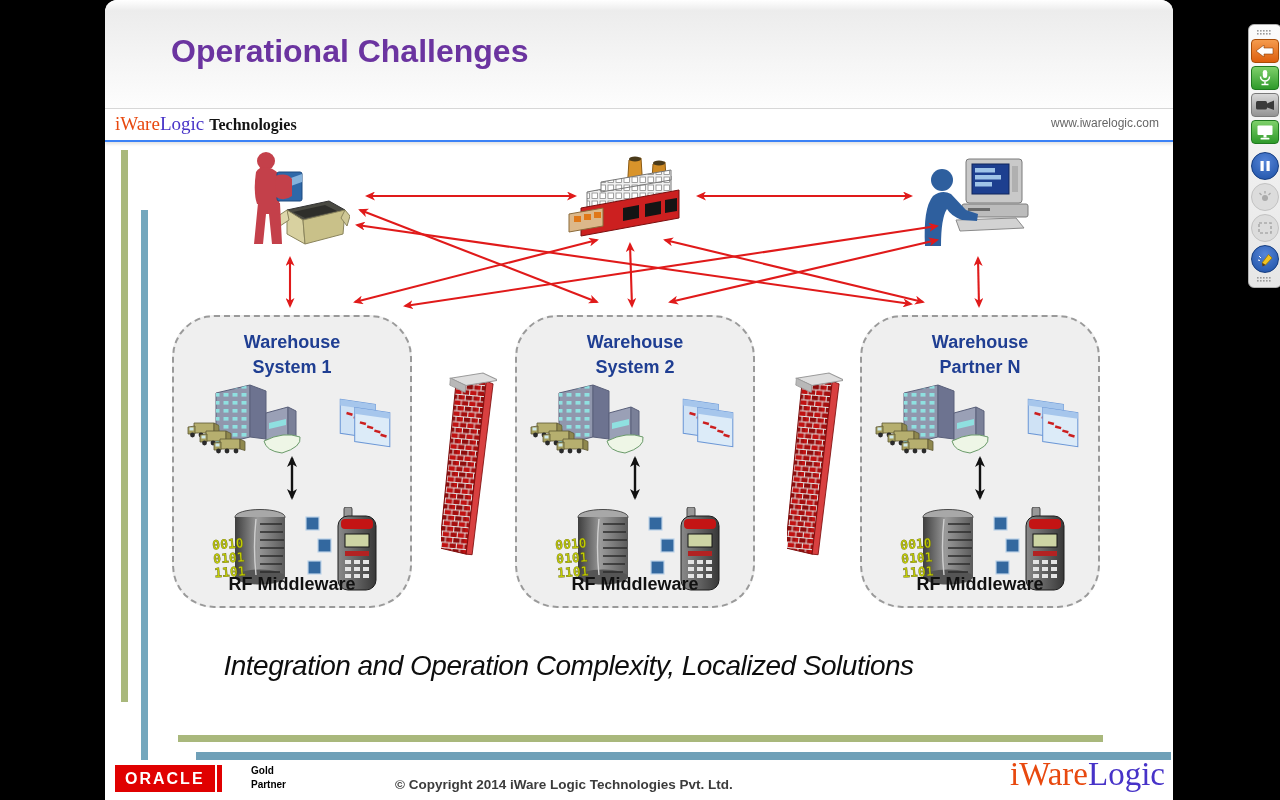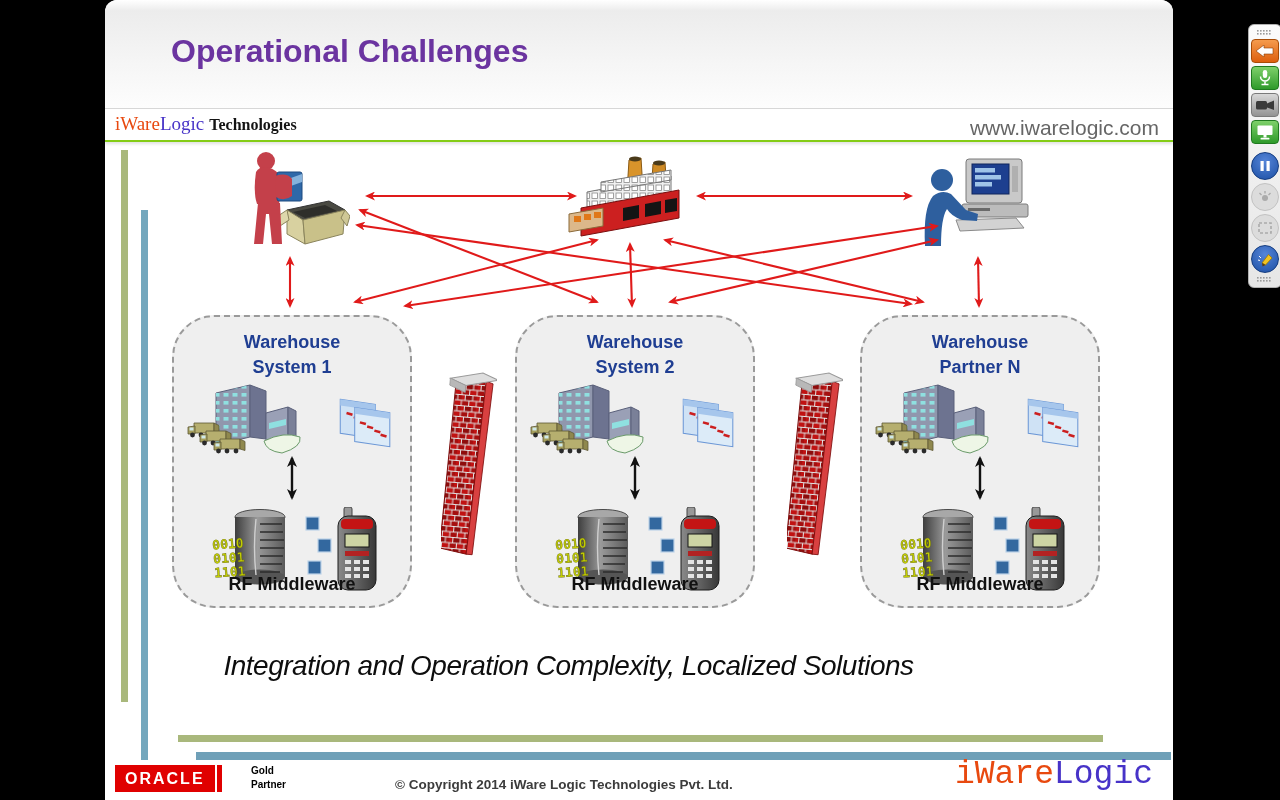--- a/index.html
+++ b/index.html
@@ -16,27 +16,27 @@
     position:absolute;left:0;top:0;width:100%;height:108px;
     background:linear-gradient(180deg,#ffffff 0%,#ececec 10%,#f5f5f5 55%,#fdfdfd 100%);
     border-bottom:1px solid #d8d8d8;
   }
   .title{
     position:absolute;left:66px;top:33px;
     font-size:32px;font-weight:700;color:#6b34a0;letter-spacing:0px;
   }
   .brandbar{
     position:absolute;left:0;top:109px;width:100%;height:31px;background:#fff;
-    border-bottom:2px solid #84cc16;box-shadow:0 2px 3px rgba(0,0,0,.12);
+    border-bottom:2px solid #3b82f6;box-shadow:0 2px 3px rgba(0,0,0,.12);
   }
   .brand{position:absolute;left:10px;top:4px;font-family:"Liberation Serif",serif;font-size:19px;}
   .brand .iw{color:#e8490f;}
   .brand .lg{color:#4733c8;}
   .brand .sfx{color:#141414;font-weight:700;font-size:16px;margin-left:5px;}
-  .website{position:absolute;right:14px;top:7px;font-size:21px;color:#666;margin-left:36px;}
+  .website{position:absolute;right:14px;top:7px;font-size:12px;color:#666;margin-left:36px;}
   
   .vbar-green{position:absolute;left:16px;top:150px;width:7px;height:552px;background:#a9b87c;}
   .vbar-blue{position:absolute;left:36px;top:210px;width:7px;height:558px;background:#74a7bd;}
   .hbar-green{position:absolute;left:73px;top:735px;width:925px;height:7px;background:#a9b87c;}
   .hbar-blue{position:absolute;left:91px;top:752px;width:975px;height:9px;background:#6fa0b8;}
   
   .topicon{position:absolute;z-index:2;}
   #icoPerson1{left:130px;top:150px;width:115px;height:102px;}
   #icoFactory{left:462px;top:152px;width:126px;height:86px;}
   #icoPerson2{left:815px;top:156px;width:116px;height:90px;}
@@ -73,21 +73,21 @@
   .oracle-main{
     background:#e00000;color:#fff;font-weight:700;font-size:16px;letter-spacing:2px;
     line-height:27px;padding:0 10px;
   }
   .oracle-tab{width:5px;background:#e00000;margin-left:2px;}
   .partner{position:absolute;left:146px;top:4px;font-size:10px;font-weight:700;color:#000000;line-height:14px;}
   .copyright{
     position:absolute;left:290px;top:17px;width:520px;
     font-size:13.5px;font-weight:700;color:#3c3c3c;
   }
-  .footer-logo{position:absolute;right:20px;top:-4px;font-family:Liberation Mono, monospace;font-size:33px;margin-left:48px;}
+  .footer-logo{position:absolute;right:8px;top:-4px;font-family:Liberation Serif, serif;font-size:33px;margin-left:48px;}
   .footer-logo .iw{color:#e8490f;}
   .footer-logo .lg{color:#4733c8;}
   
   .toolbar{
     position:absolute;left:1248px;top:24px;width:32px;z-index:10;
     display:flex;flex-direction:column;align-items:center;gap:3px;padding:4px 0;
     background:linear-gradient(180deg,#fbfbfb,#e6e6e6);
     border:1px solid #b0b0b0;border-radius:6px;box-shadow:0 1px 5px rgba(0,0,0,.55);
   }
   .tb{display:flex;align-items:center;justify-content:center;padding:0;cursor:pointer;}

